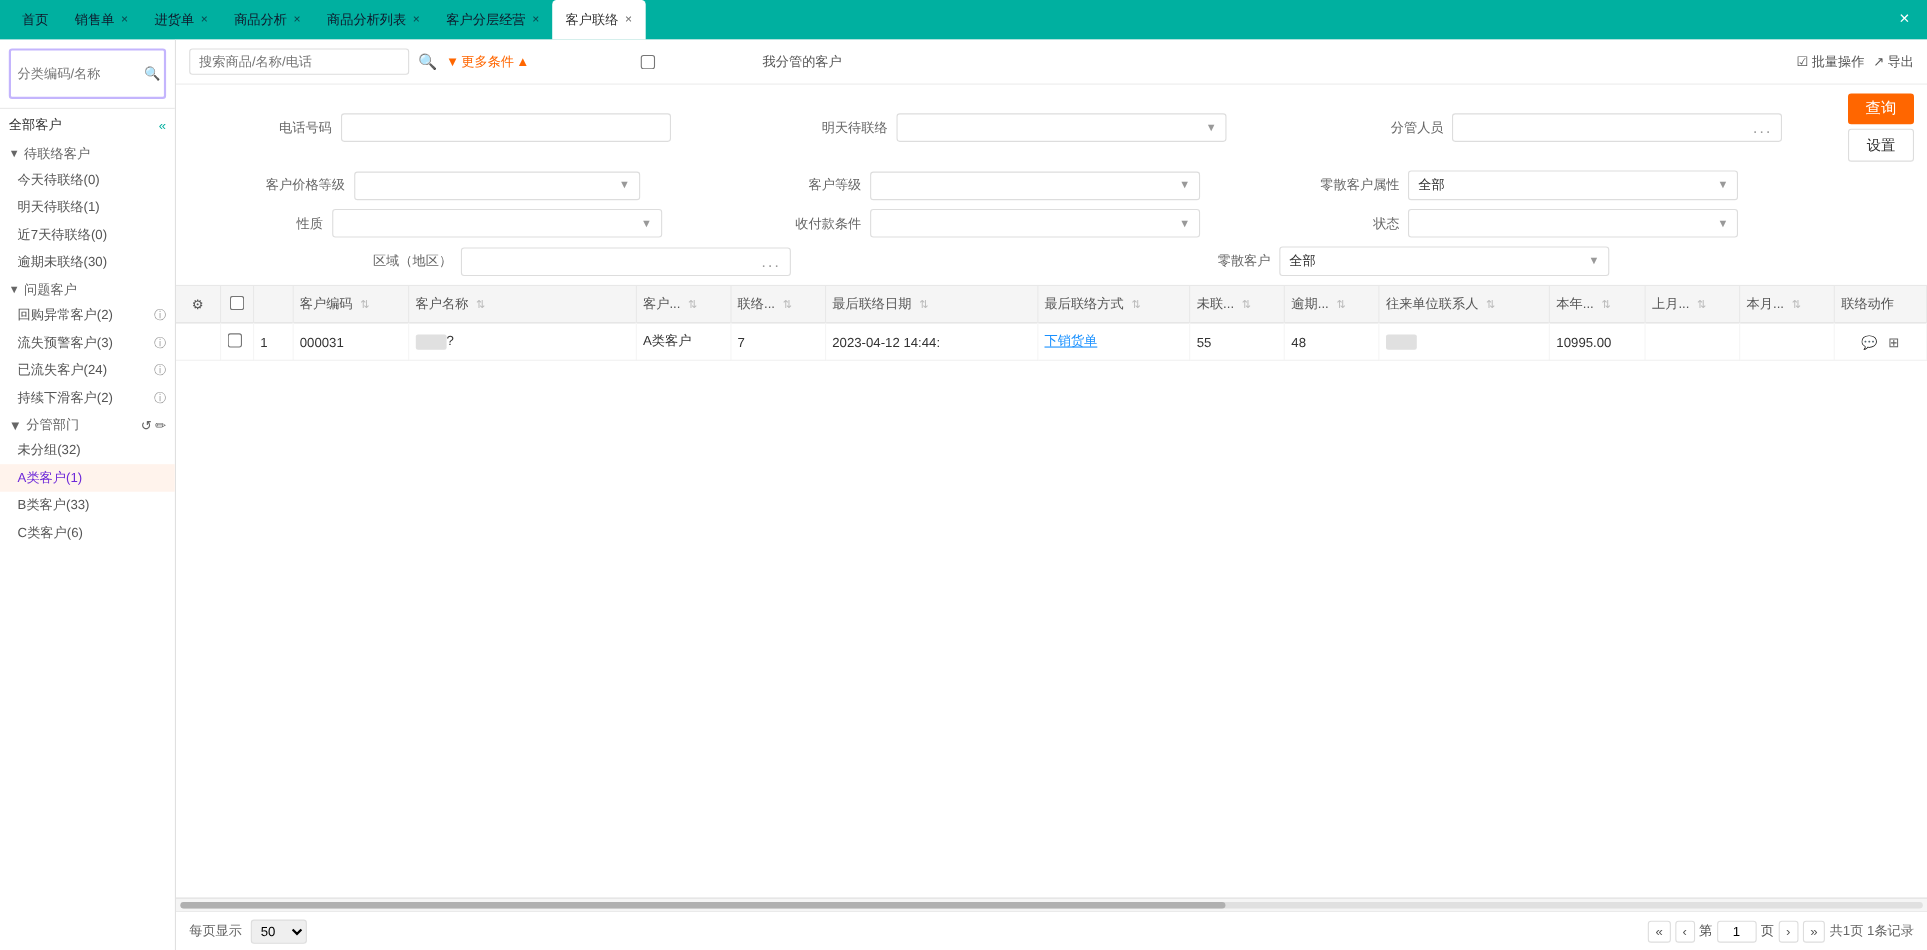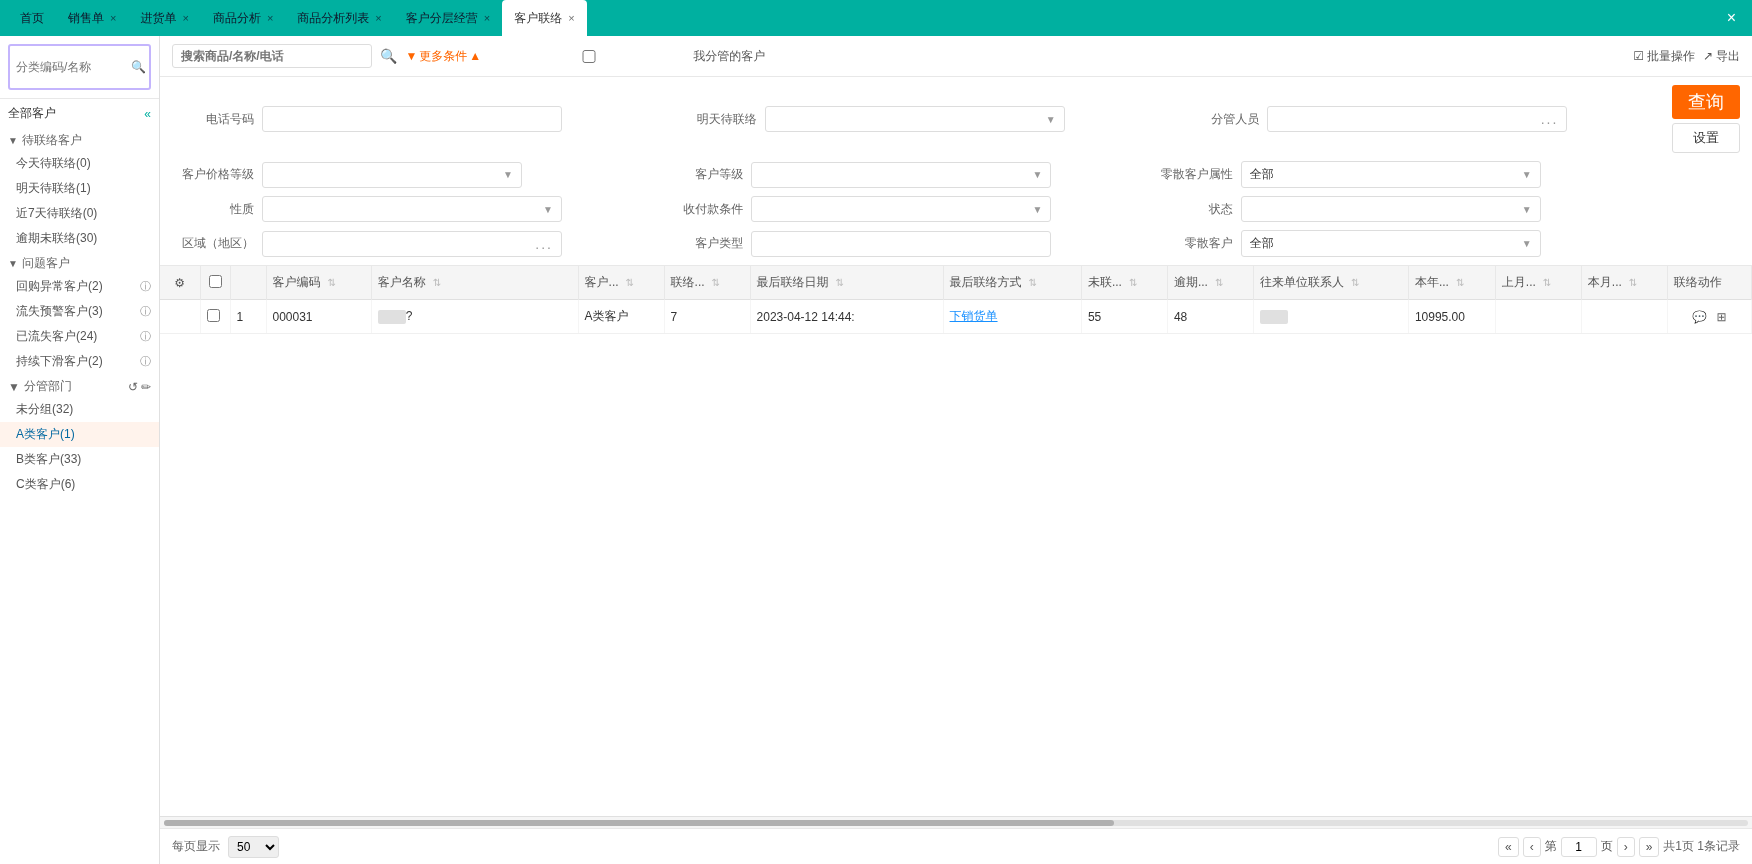--- a/index.html
+++ b/index.html
@@ -101,21 +101,21 @@
     .sidebar-item {
       padding: 4px 8px 4px 16px;
       cursor: pointer;
       color: #555;
       display: flex;
       align-items: center;
       justify-content: space-between;
     }
     .sidebar-item.active {
       background: #fff3ec;
-      color: #0369a1;
+      color: #6d28d9;
     }
     .sidebar-item .info-icon {
       color: #999;
       font-size: 11px;
     }
     .sidebar-sub-group {
       padding: 4px 8px 2px 8px;
       display: flex;
       align-items: center;
       gap: 4px;
@@ -140,21 +140,20 @@
       align-items: center;
       gap: 8px;
       border-bottom: 1px solid #e8e8e8;
     }
     .filter-bar input {
       border: 1px solid #ddd;
       border-radius: 3px;
       padding: 4px 8px;
       width: 200px;
       outline: none;
-      font-weight: bold;
     }
     .filter-bar .more-filter {
       color: #ff6600;
       cursor: pointer;
       display: flex;
       align-items: center;
       gap: 2px;
     }
     .filter-bar .my-customers {
       display: flex;
@@ -187,20 +186,21 @@
       align-items: center;
       margin-bottom: 8px;
       gap: 0;
     }
     .filter-row:last-child { margin-bottom: 0; }
     .filter-field {
       display: flex;
       align-items: center;
       flex: 1;
       min-width: 0;
+      justify-content: center;
     }
     .filter-label {
       color: #666;
       width: 90px;
       text-align: right;
       padding-right: 8px;
       flex-shrink: 0;
     }
     .filter-input {
       flex: 1;
@@ -229,21 +229,21 @@
       padding-left: 12px;
       flex-shrink: 0;
     }
     .btn-query {
       background: #ff6600;
       color: white;
       border: none;
       padding: 5px 16px;
       border-radius: 3px;
       cursor: pointer;
-      font-size: 18px;
+      font-size: 14px;
     }
     .btn-settings {
       background: white;
       color: #333;
       border: 1px solid #ddd;
       padding: 5px 16px;
       border-radius: 3px;
       cursor: pointer;
       font-size: 13px;
     }
@@ -603,25 +603,20 @@
       </div>
 
       <div class="filter-row">
         <div class="filter-field">
           <span class="filter-label">区域（地区）</span>
           <div class="filter-input" style="max-width:300px; justify-content:flex-end;">
             <span class="dots">...</span>
           </div>
         </div>
         <div class="filter-divider"></div>
-        <div class="filter-field">
-          <span class="filter-label">客户类型</span>
-          <div class="filter-input" style="max-width:300px;">
-          </div>
-        </div>
         <div class="filter-divider"></div>
         <div class="filter-field">
           <span class="filter-label">零散客户</span>
           <div class="filter-input" style="max-width:300px;">
             <span>全部</span>
             <span class="arrow">▼</span>
           </div>
         </div>
         <div style="width: 120px;"></div>
       </div>

